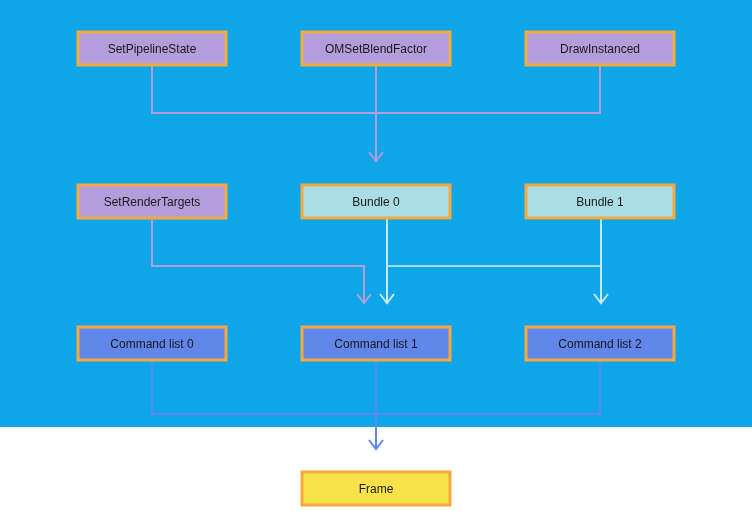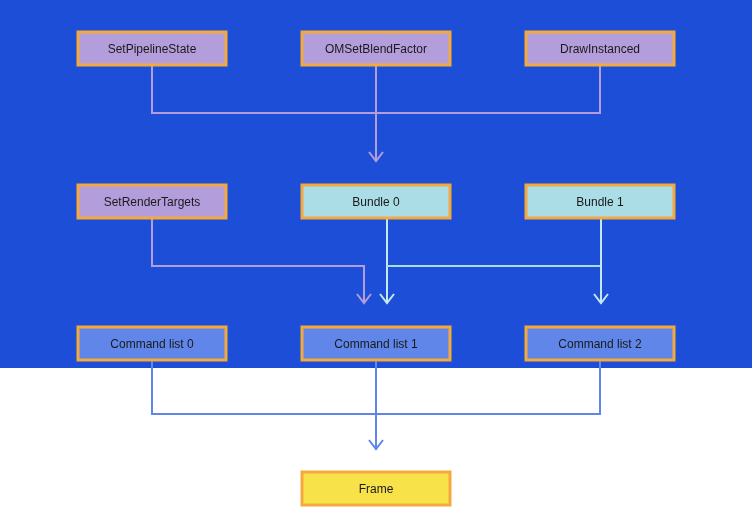--- a/index.html
+++ b/index.html
@@ -48,21 +48,21 @@
   .arrow-head {
     fill: none;
     stroke-width: 2;
     stroke-linecap: butt;
     stroke-linejoin: miter;
   }
 </style>
 </head>
 <body style="width: 752px; height: 528px;">
 
-<div id="diagram-root" style="width: 752px; height: 368px; background: #1d4ed8; text-align: center;">
+<div id="diagram-root" style="width: 752px; height: 427px; background: #0ea5e9; text-align: center;">
   <svg id="flow-svg" viewBox="0 0 752 528">
     <g id="edges-layer">
         <g>
           <path class="edge-path" d="M 152 65 L 152 113 L 376 113" stroke="#b39ddb"></path>
         </g>
         <g>
           <path class="edge-path" d="M 600 65 L 600 113 L 376 113" stroke="#b39ddb"></path>
         </g>
         <g>
           <path class="edge-path" d="M 376 65 L 376 160" stroke="#b39ddb"></path>

